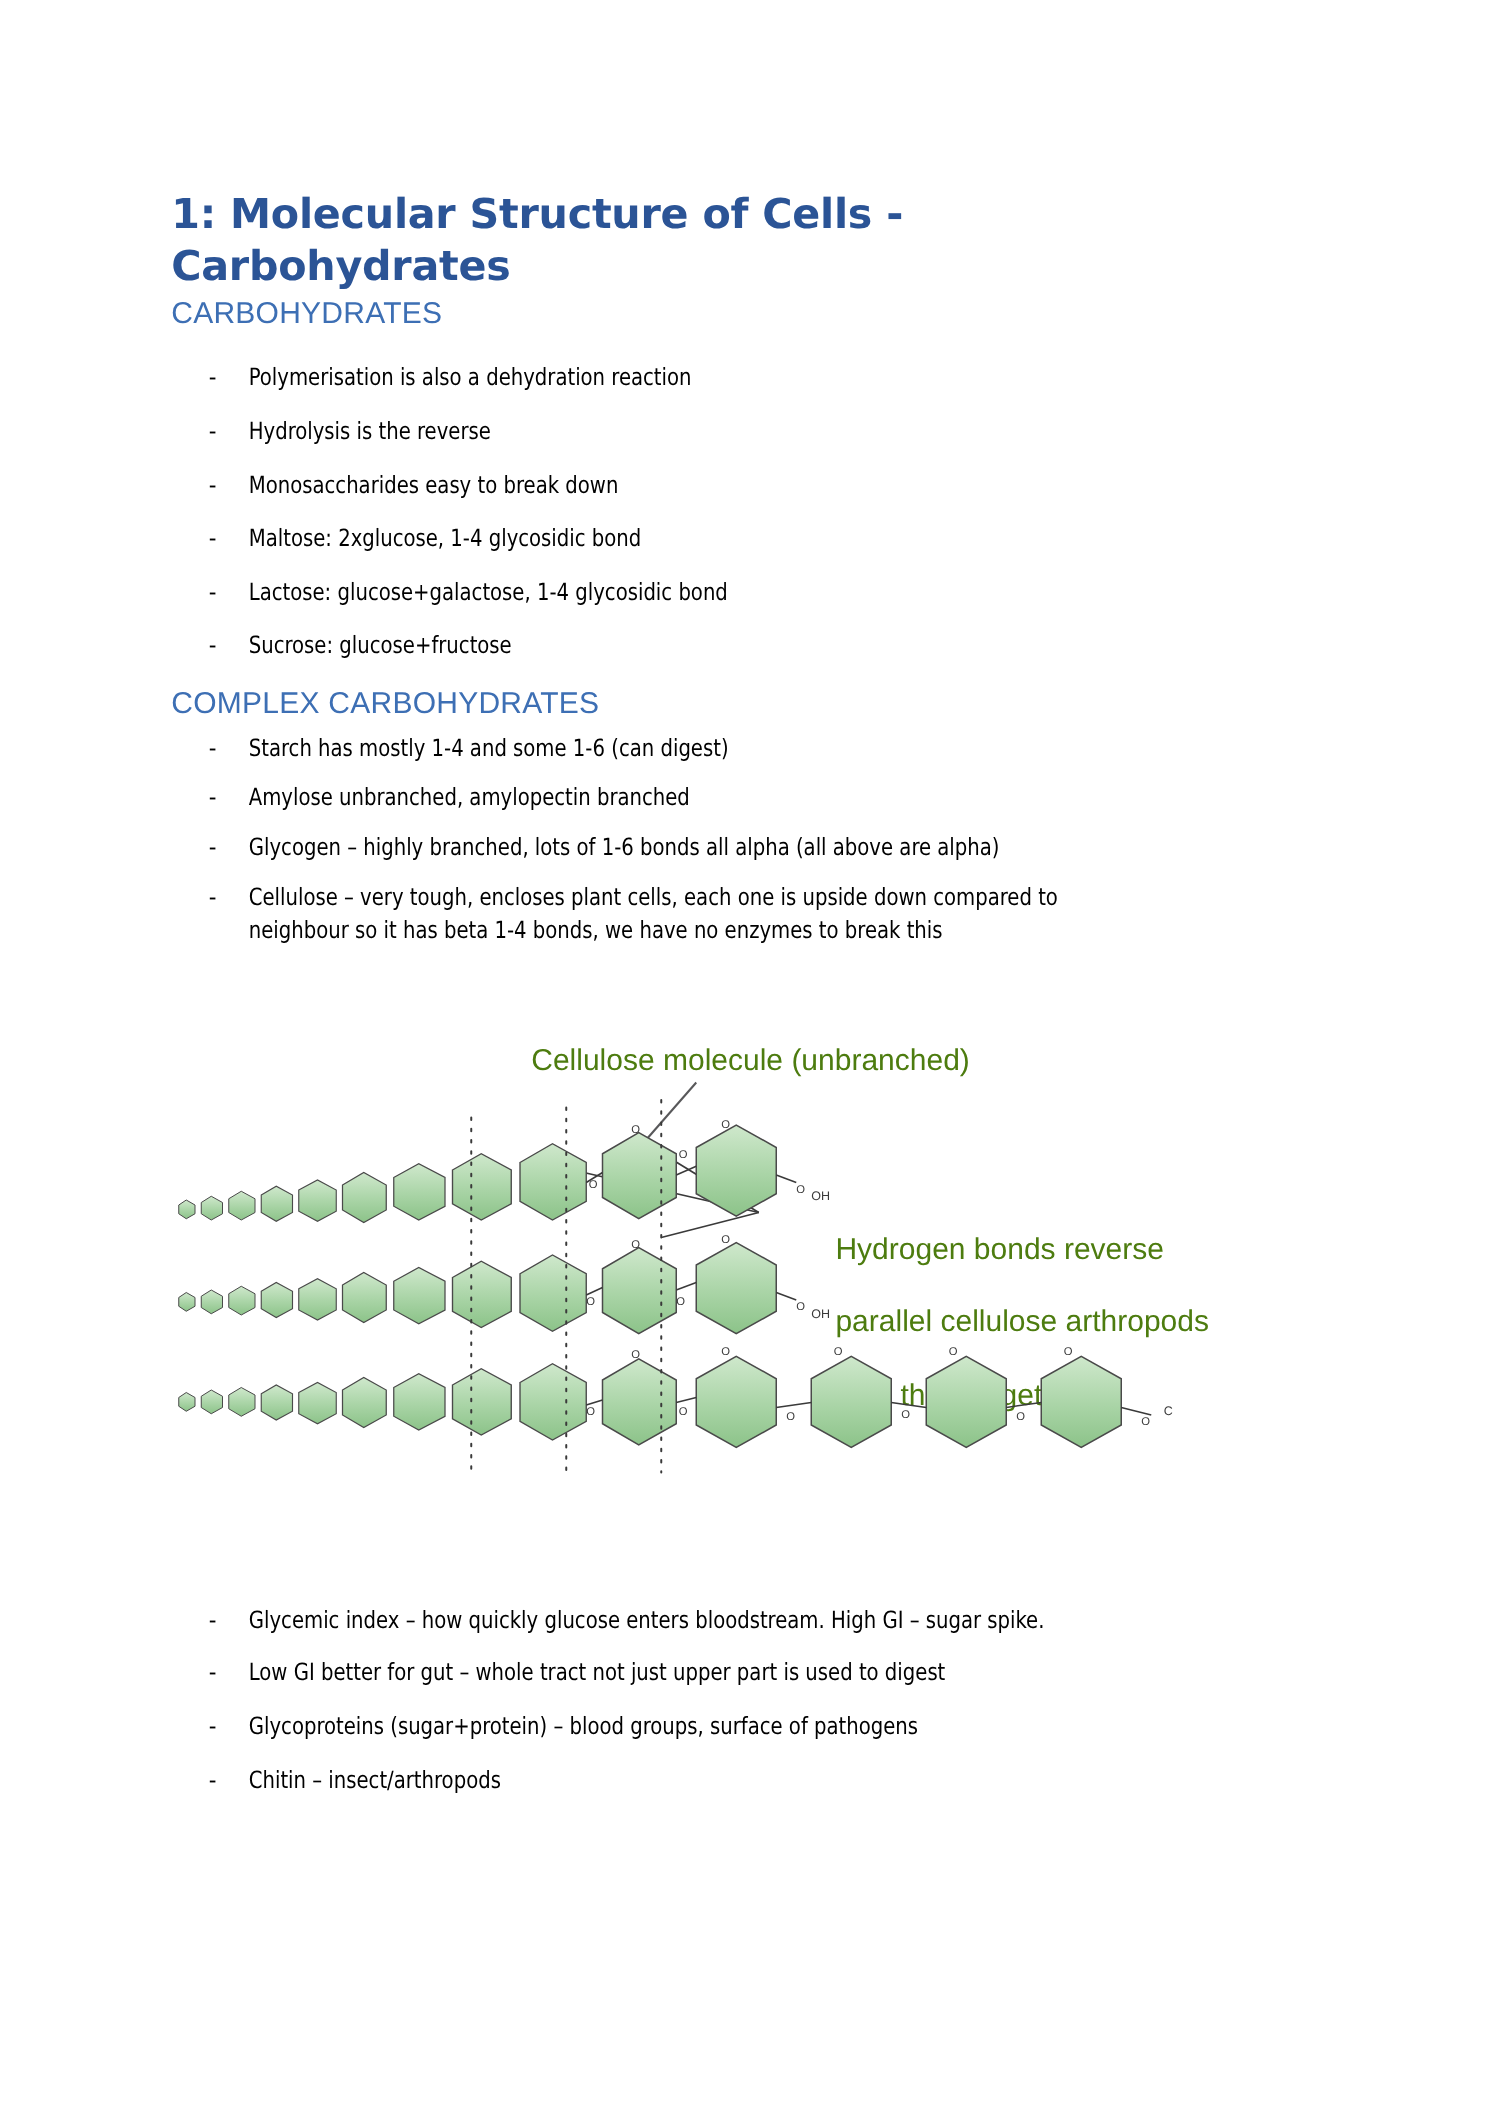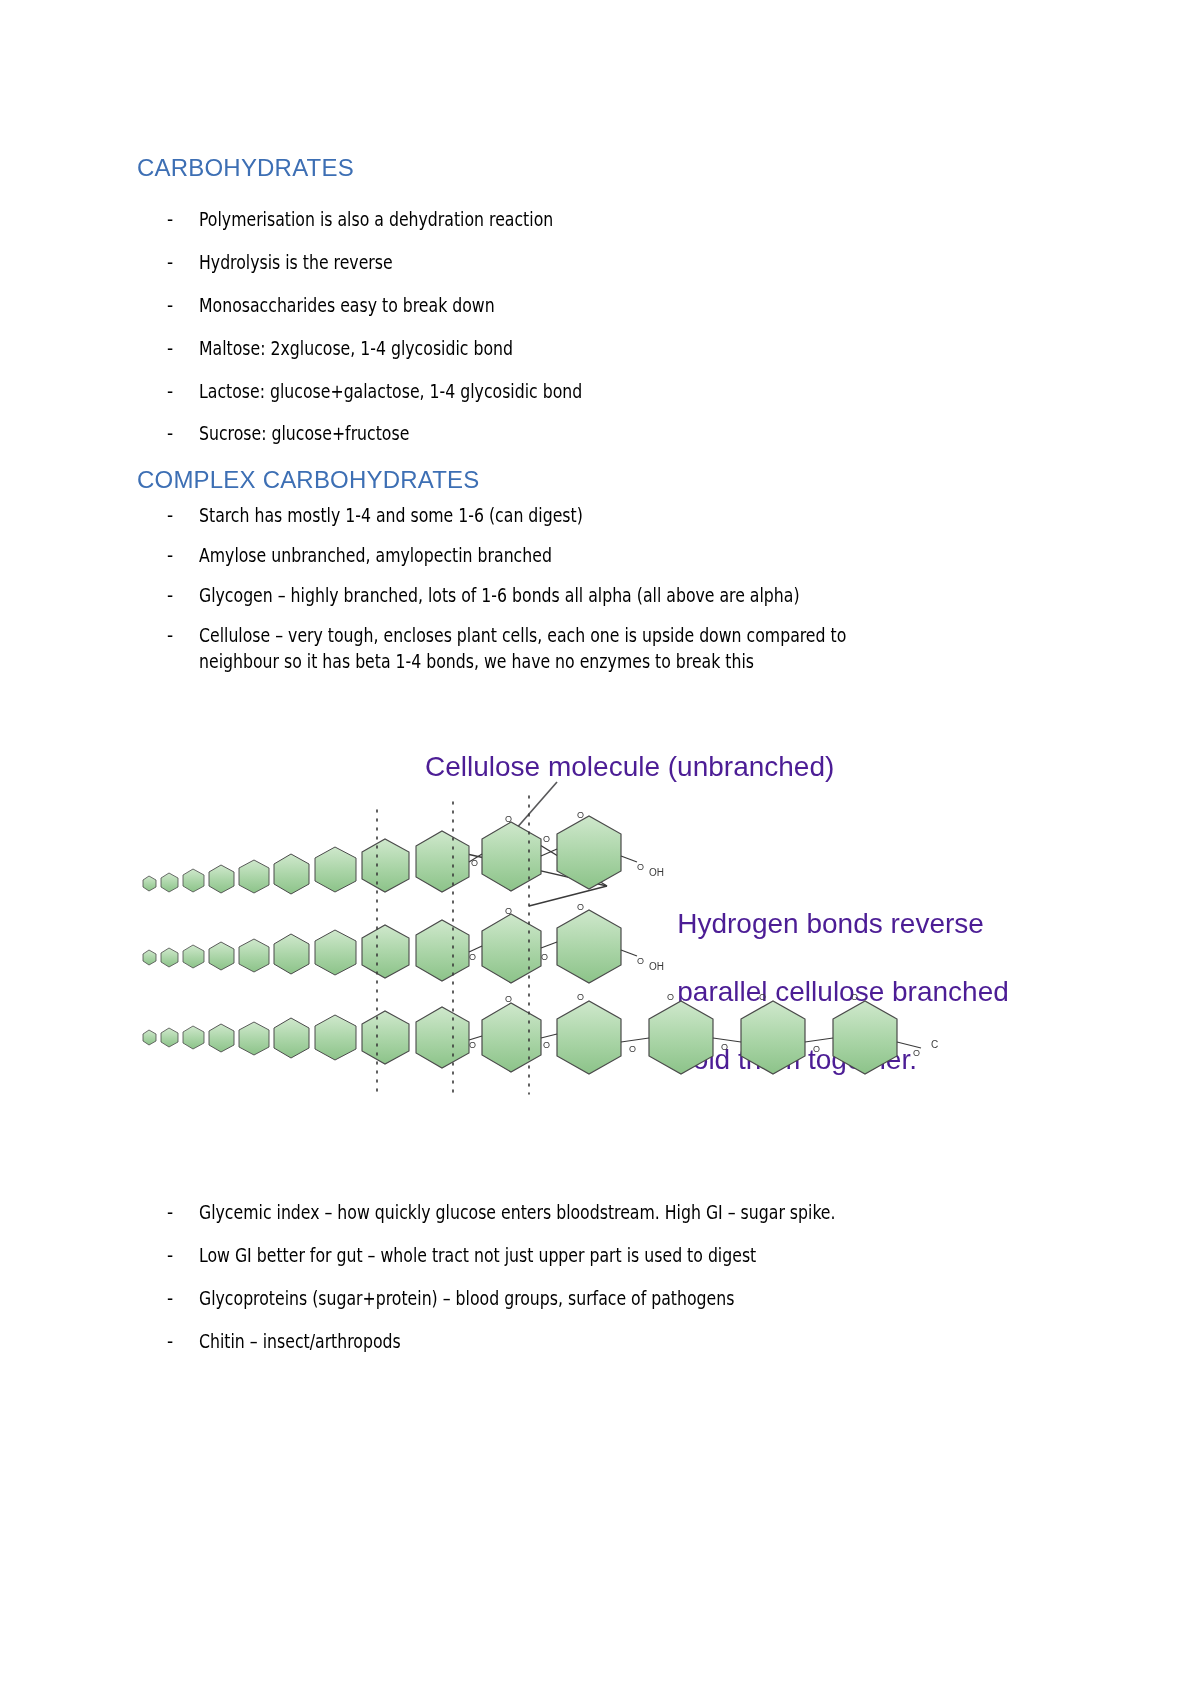--- a/index.html
+++ b/index.html
@@ -87,22 +87,22 @@
   
   .figure {
     position: relative;
     margin-top: 60px;
     width: 830px;
     height: 420px;
   }
   .fig-label {
     position: absolute;
     font-family: "Liberation Sans", sans-serif;
-    font-size: 28px;
-    color: #4c1d95;
+    font-size: 24px;
+    color: #4d7c0f;
     line-height: 1.22;
     white-space: pre;
   }
   #label-cellulose { left: 288px; top: 16px; }
   #label-hbond     { left: 478px; top: 138px; }
 
   .figsvg {
     position: absolute;
     left: 0;
     top: 0;
@@ -110,20 +110,24 @@
 
   
   .bottom-bullets { margin-top: 46px; }
 </style>
 </head>
 <body>
 
 <div class="page">
   <div class="content">
 
+    <h1 class="doc-title">
+      <span>1: Molecular Structure of Cells -</span><br>
+      <span>Carbohydrates</span>
+    </h1>
 
     <h2 class="section-heading">CARBOHYDRATES</h2>
 
     <ul class="bullets spaced">
       <li>
           <span class="dash">-</span>
           <span class="txt">Polymerisation is also a dehydration reaction</span>
         </li>
       <li>
           <span class="dash">-</span>
@@ -167,21 +171,21 @@
           <span class="txt">Cellulose – very tough, encloses plant cells, each one is upside down compared to neighbour so it has beta 1-4 bonds, we have no enzymes to break this</span>
         </li>
     </ul>
 
     <div class="figure">
 
       <div class="fig-label" id="label-cellulose">Cellulose molecule (unbranched)</div>
 
       <div class="fig-label" id="label-hbond">
         <span>Hydrogen bonds reverse</span><br>
-        <span>parallel cellulose branched</span><br>
+        <span>parallel cellulose arthropods</span><br>
         <span>hold them together.</span>
       </div>
 
       <svg class="figsvg" width="830" height="420" viewBox="0 0 830 420">
         <defs>
           <linearGradient id="hexgrad" x1="0" y1="0" x2="0" y2="1">
             <stop offset="0%" stop-color="#cfe8cc"></stop>
             <stop offset="55%" stop-color="#a9d4a6"></stop>
             <stop offset="100%" stop-color="#8cc389"></stop>
           </linearGradient>

